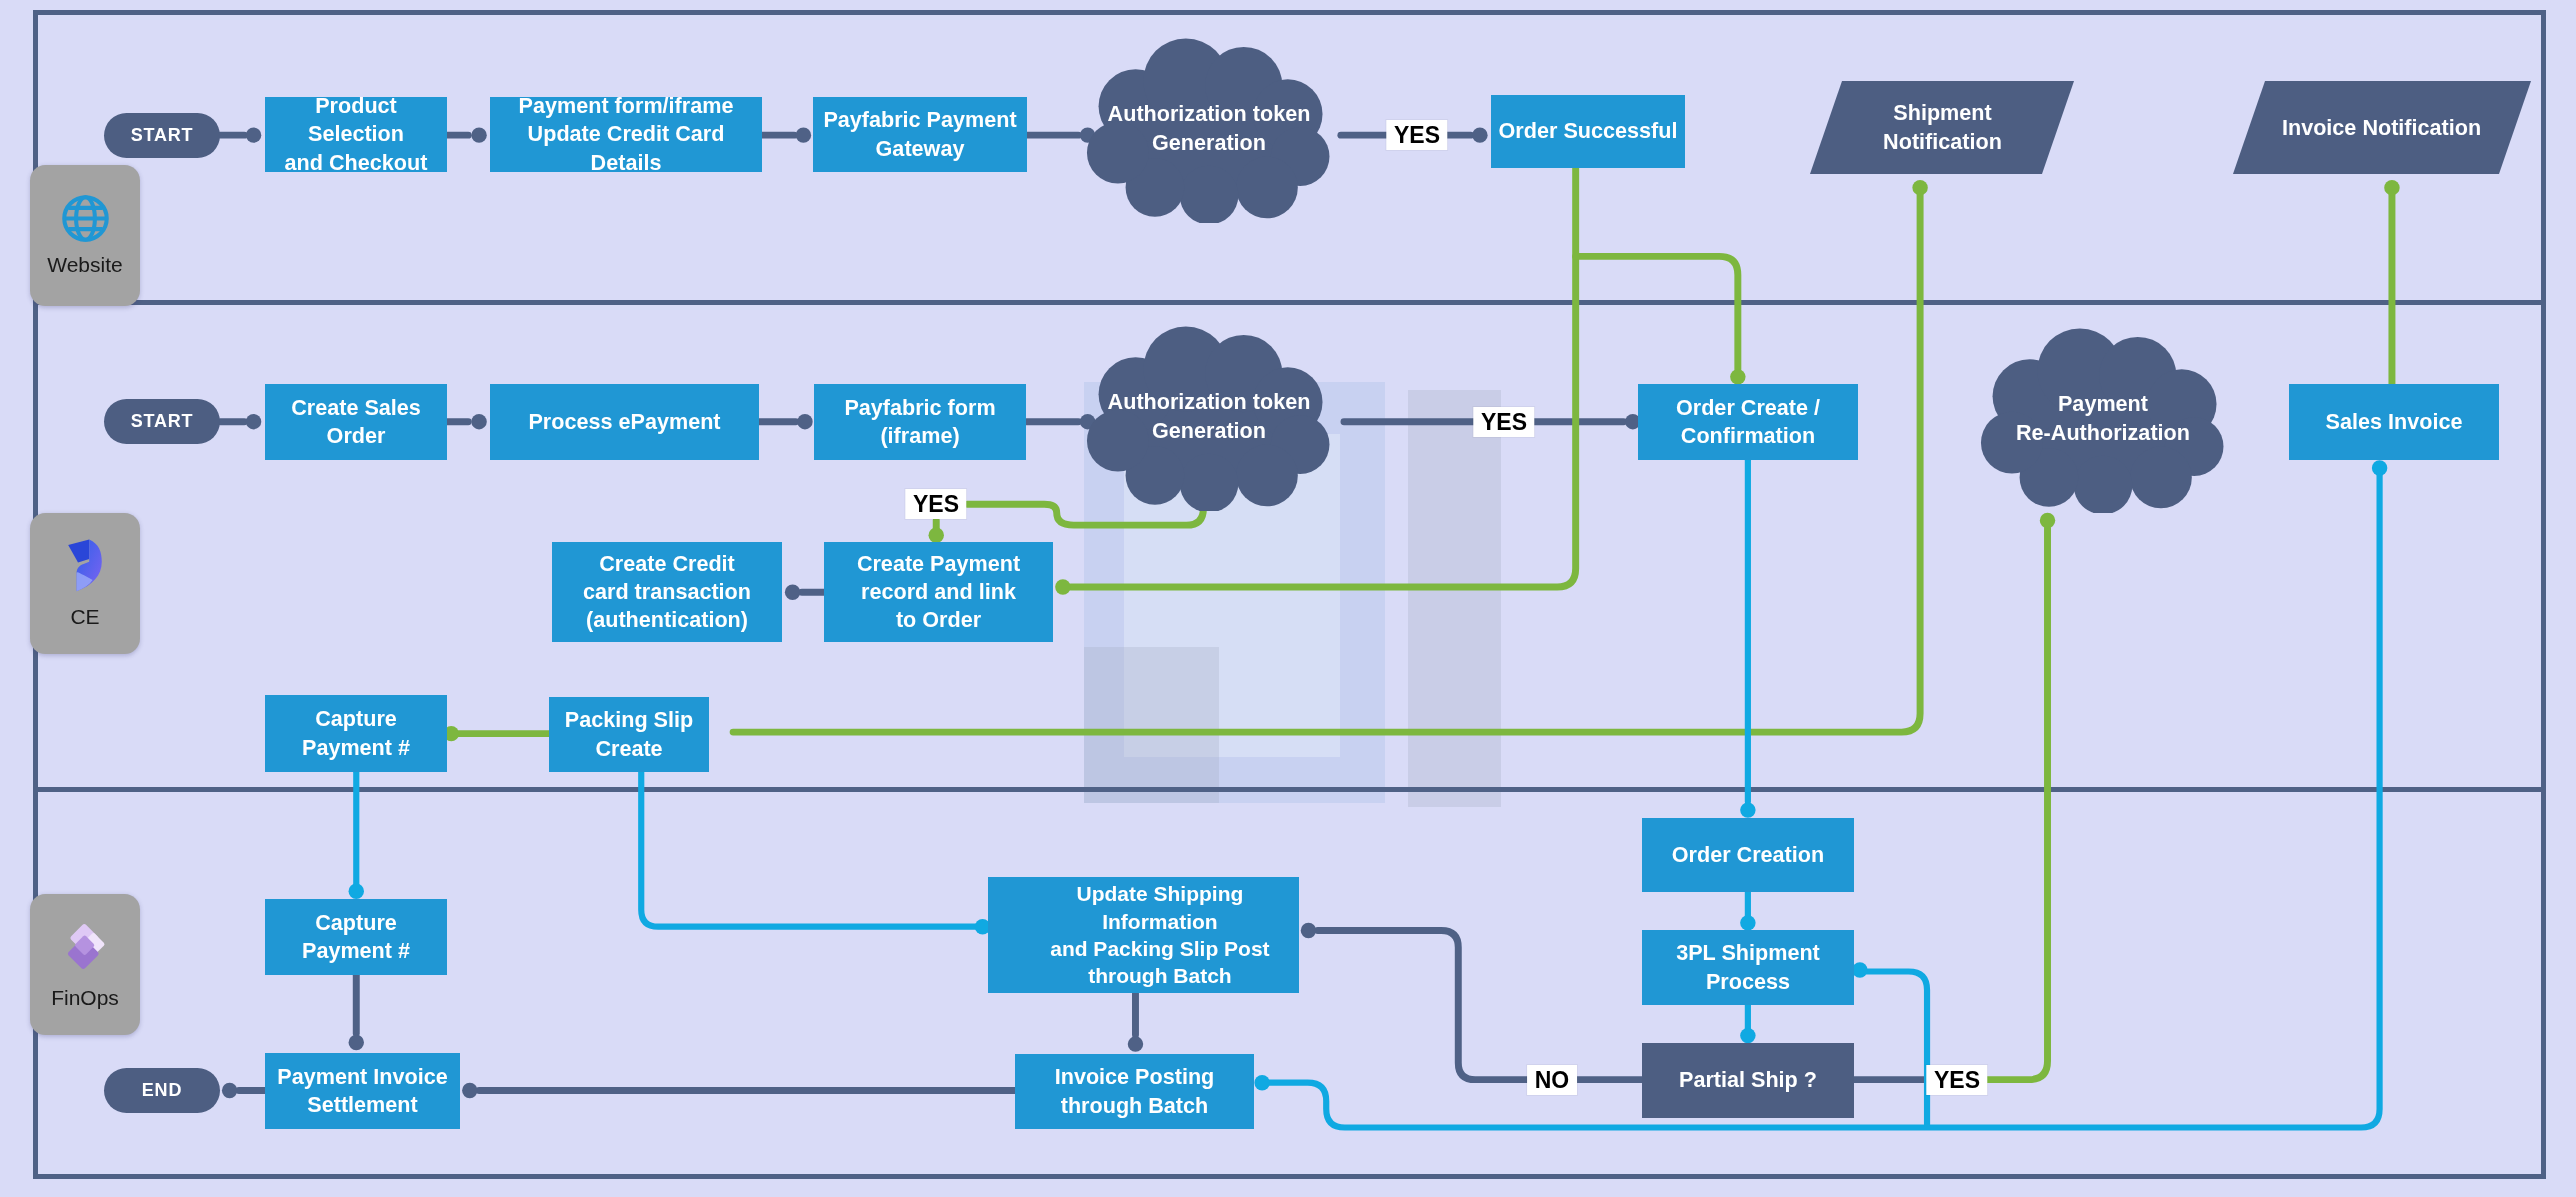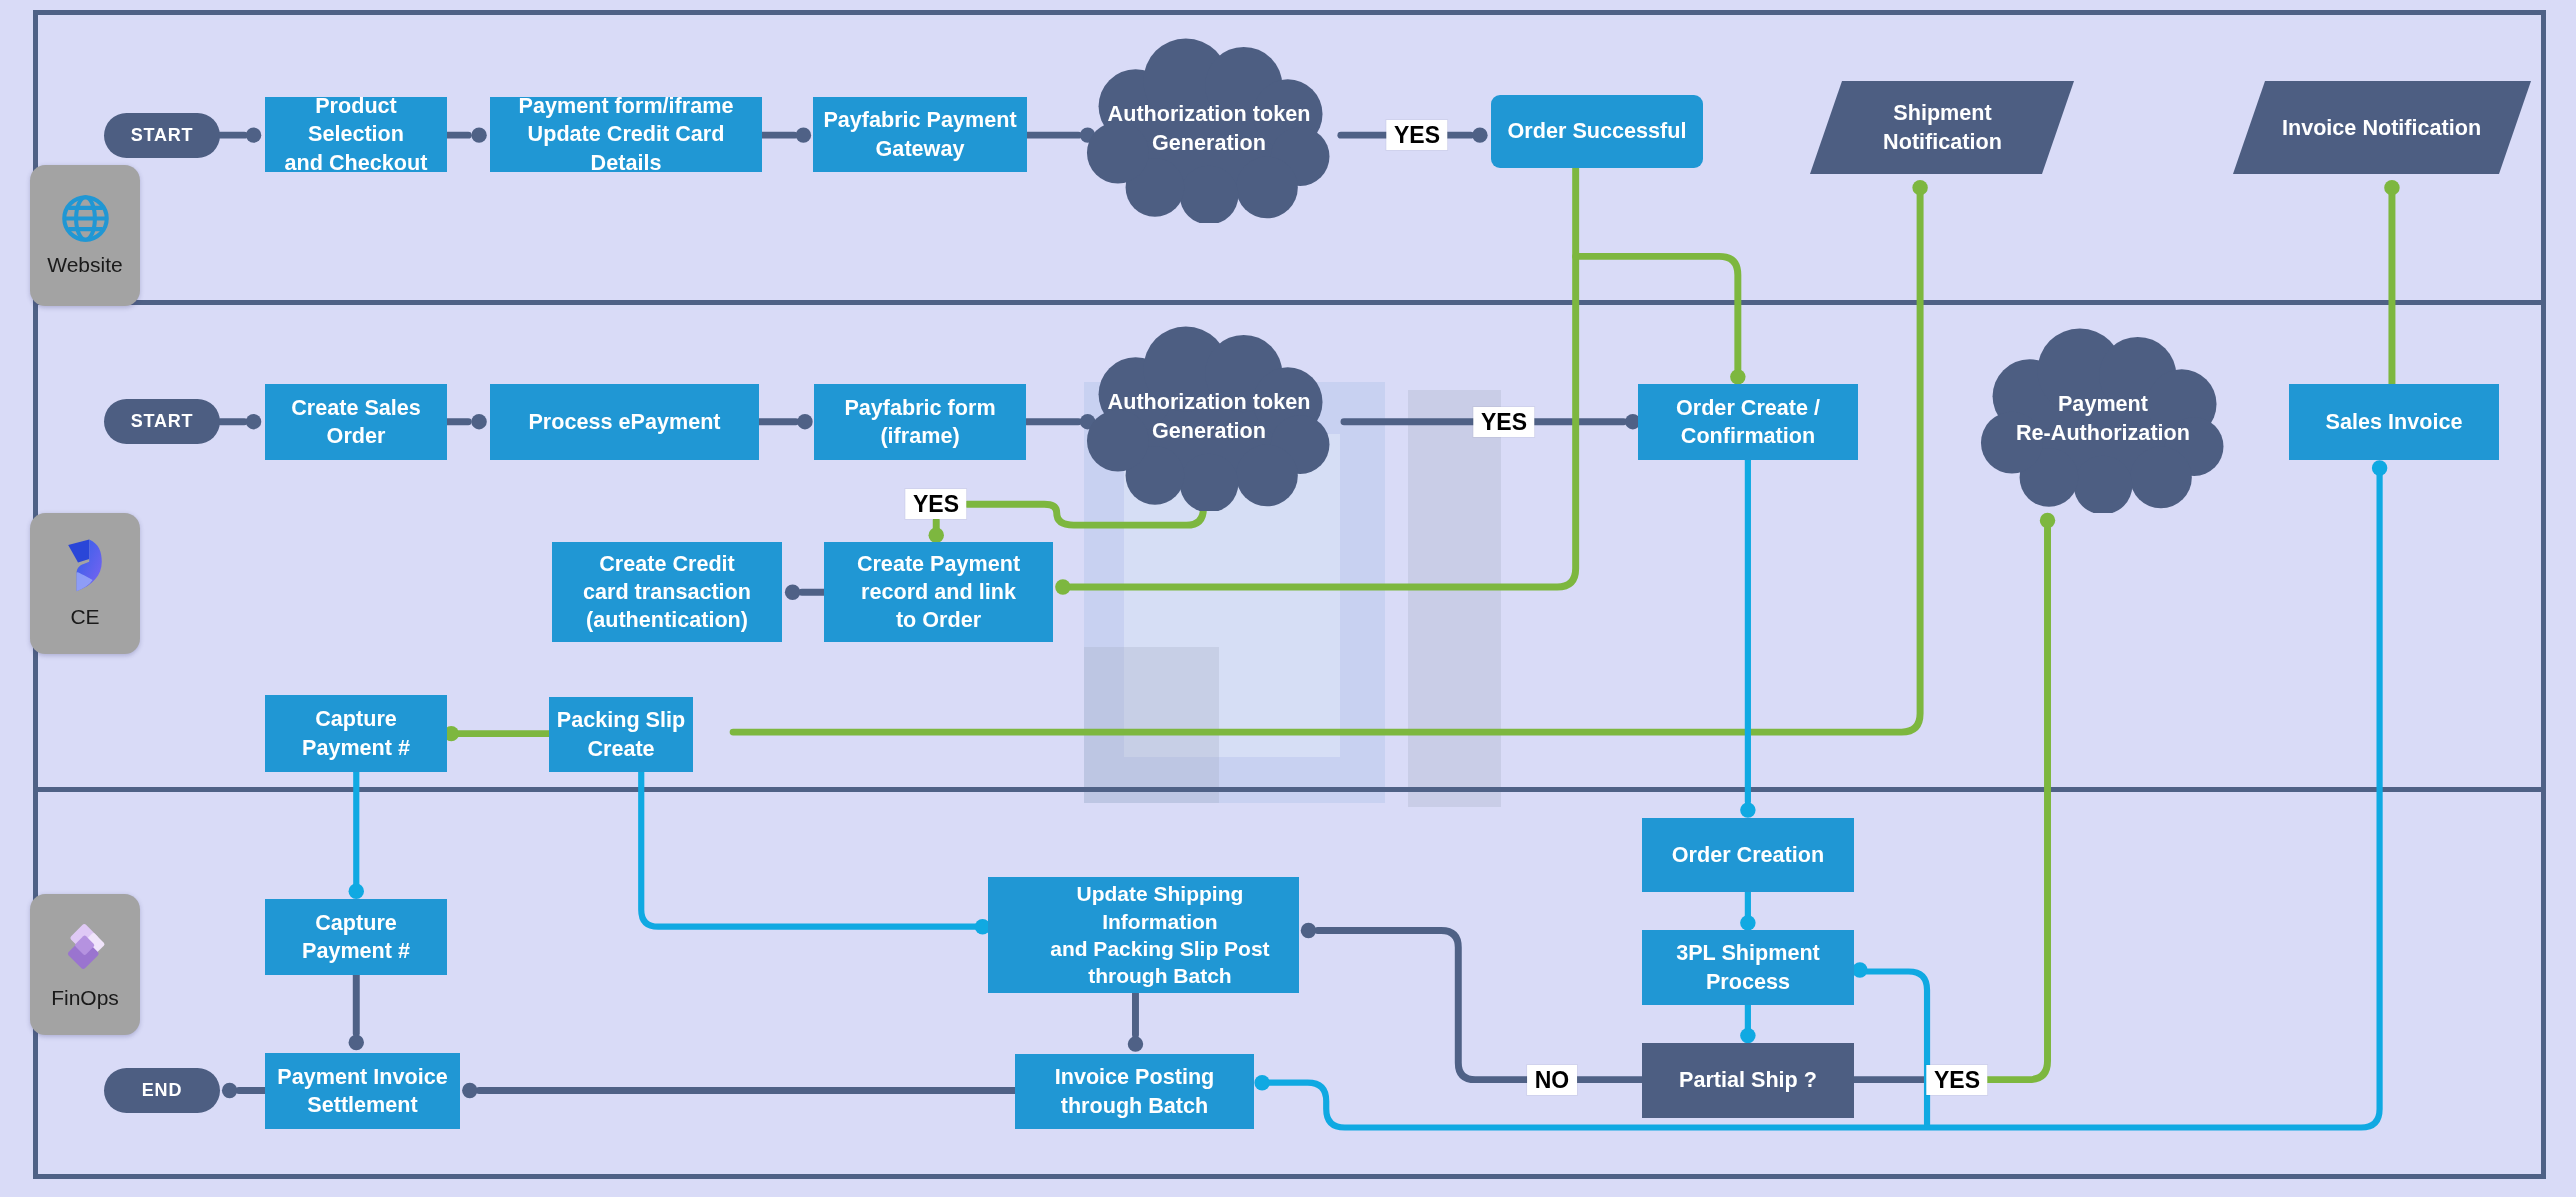--- a/index.html
+++ b/index.html
@@ -203,21 +203,21 @@
 
   <div class="cloud-wrap" style="left:1076px;top:33px;width:266px;height:190px;">
     <svg viewBox="0 0 340 246">
         <use href="#cloud"></use>
       </svg>
     <div class="cloud-text">Authorization token
 Generation</div>
   </div>
 
   <div class="tag" style="left:1417px;top:135px;">YES</div>
-  <div class="node" style="left:1491px;top:95px;width:212px;height:73px;border-radius:9px;">Order Successful</div>
+  <div class="node" style="left:1491px;top:95px;width:194px;height:73px;">Order Successful</div>
 
   <div class="para" style="left:1826px;top:81px;width:232px;height:93px;">
     <div class="ptext">Shipment
 Notification</div>
   </div>
   <div class="para" style="left:2249px;top:81px;width:266px;height:93px;">
     <div class="ptext">Invoice Notification</div>
   </div>
 
   <div class="icon-card" style="left:30px;top:165px;width:110px;height:141px;">
@@ -264,21 +264,21 @@
   <div class="tag" style="left:936px;top:504px;">YES</div>
   <div class="node" style="left:552px;top:542px;width:230px;height:100px;">Create Credit
 card transaction
 (authentication)</div>
   <div class="node" style="left:824px;top:542px;width:229px;height:100px;">Create Payment
 record and link
 to Order</div>
 
   <div class="node" style="left:265px;top:695px;width:182px;height:77px;">Capture
 Payment #</div>
-  <div class="node" style="left:549px;top:697px;width:144px;height:75px;">Packing Slip
+  <div class="node" style="left:549px;top:697px;width:160px;height:75px;">Packing Slip
 Create</div>
 
   <div class="icon-card" style="left:30px;top:513px;width:110px;height:141px;">
     <svg width="56" height="56" viewBox="0 0 80 80">
       <defs>
         <linearGradient id="ceg" x1="0" y1="0" x2="1" y2="1">
           <stop offset="0" stop-color="#2f5fe8"></stop>
             <stop offset="1" stop-color="#7d64f2"></stop>
         </linearGradient>
       </defs>

